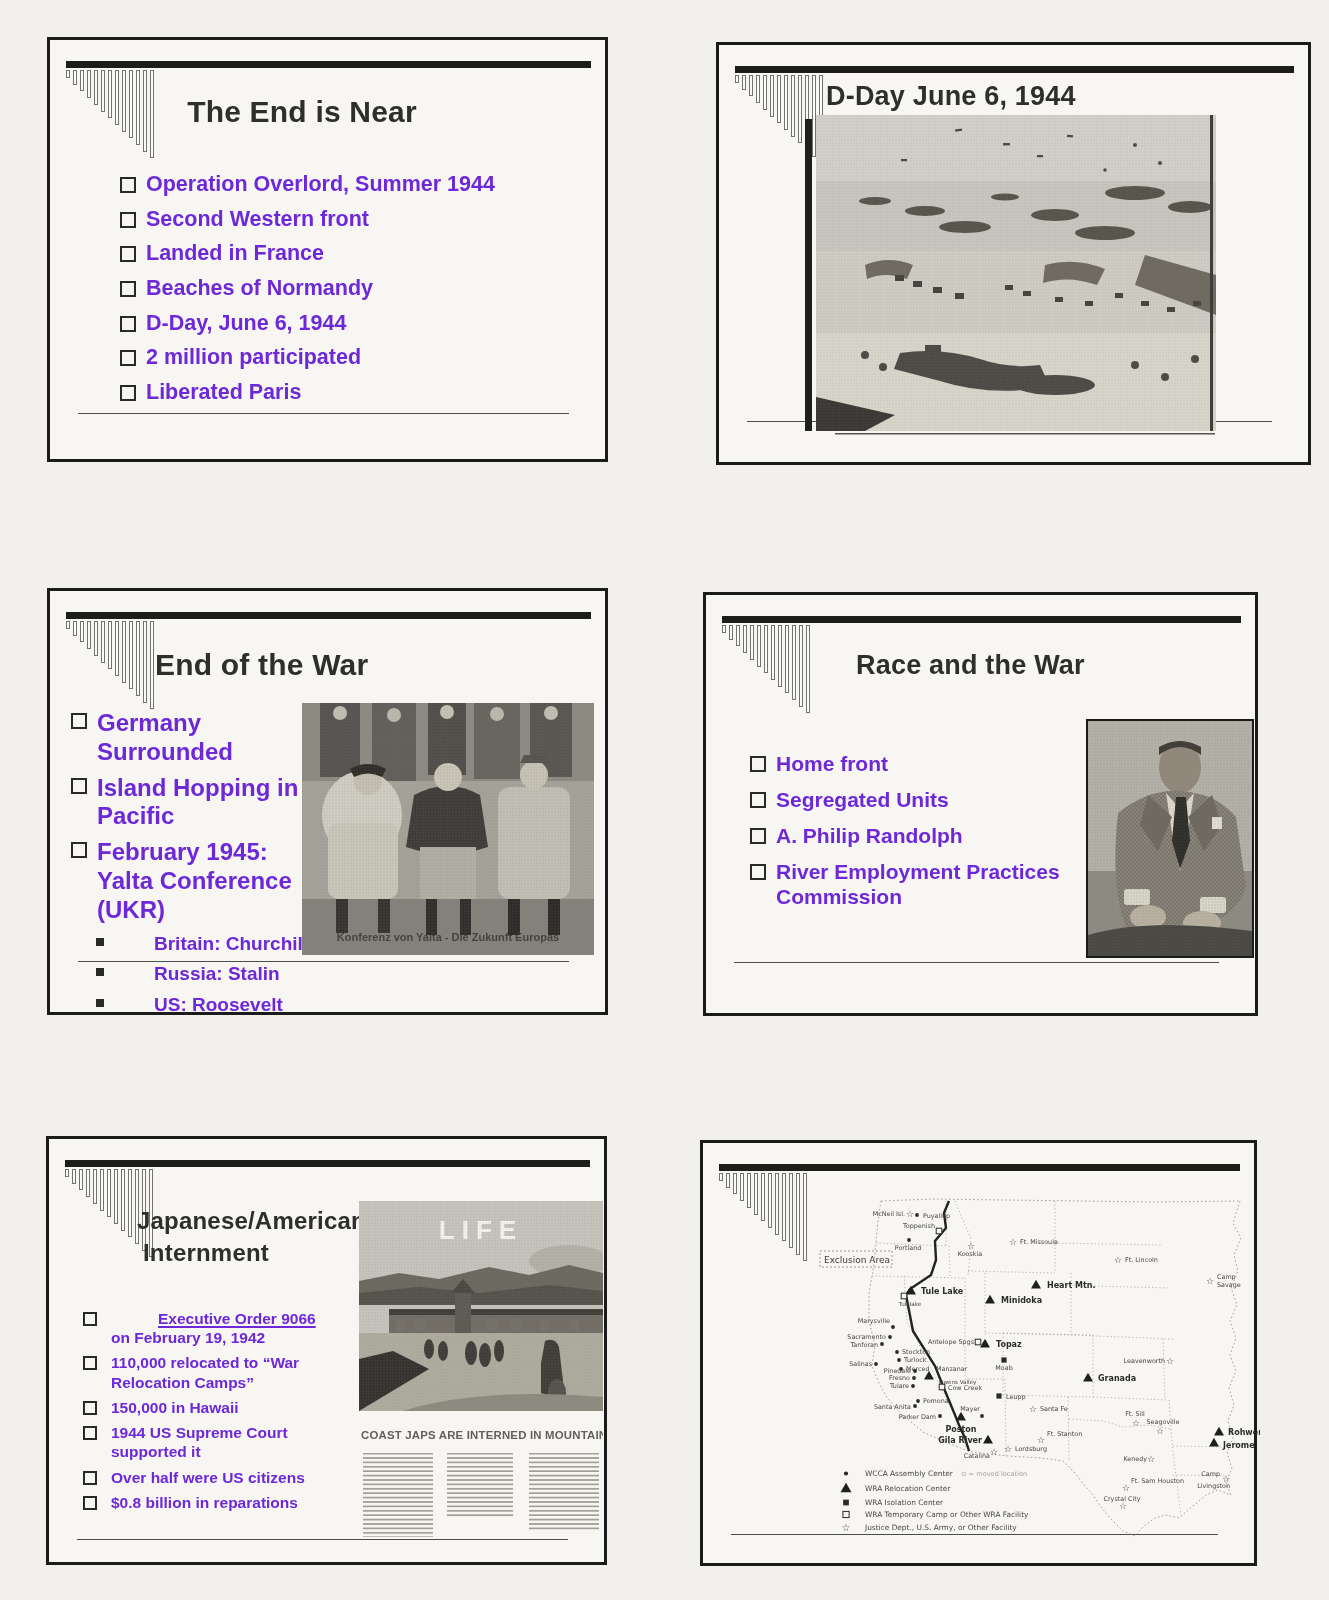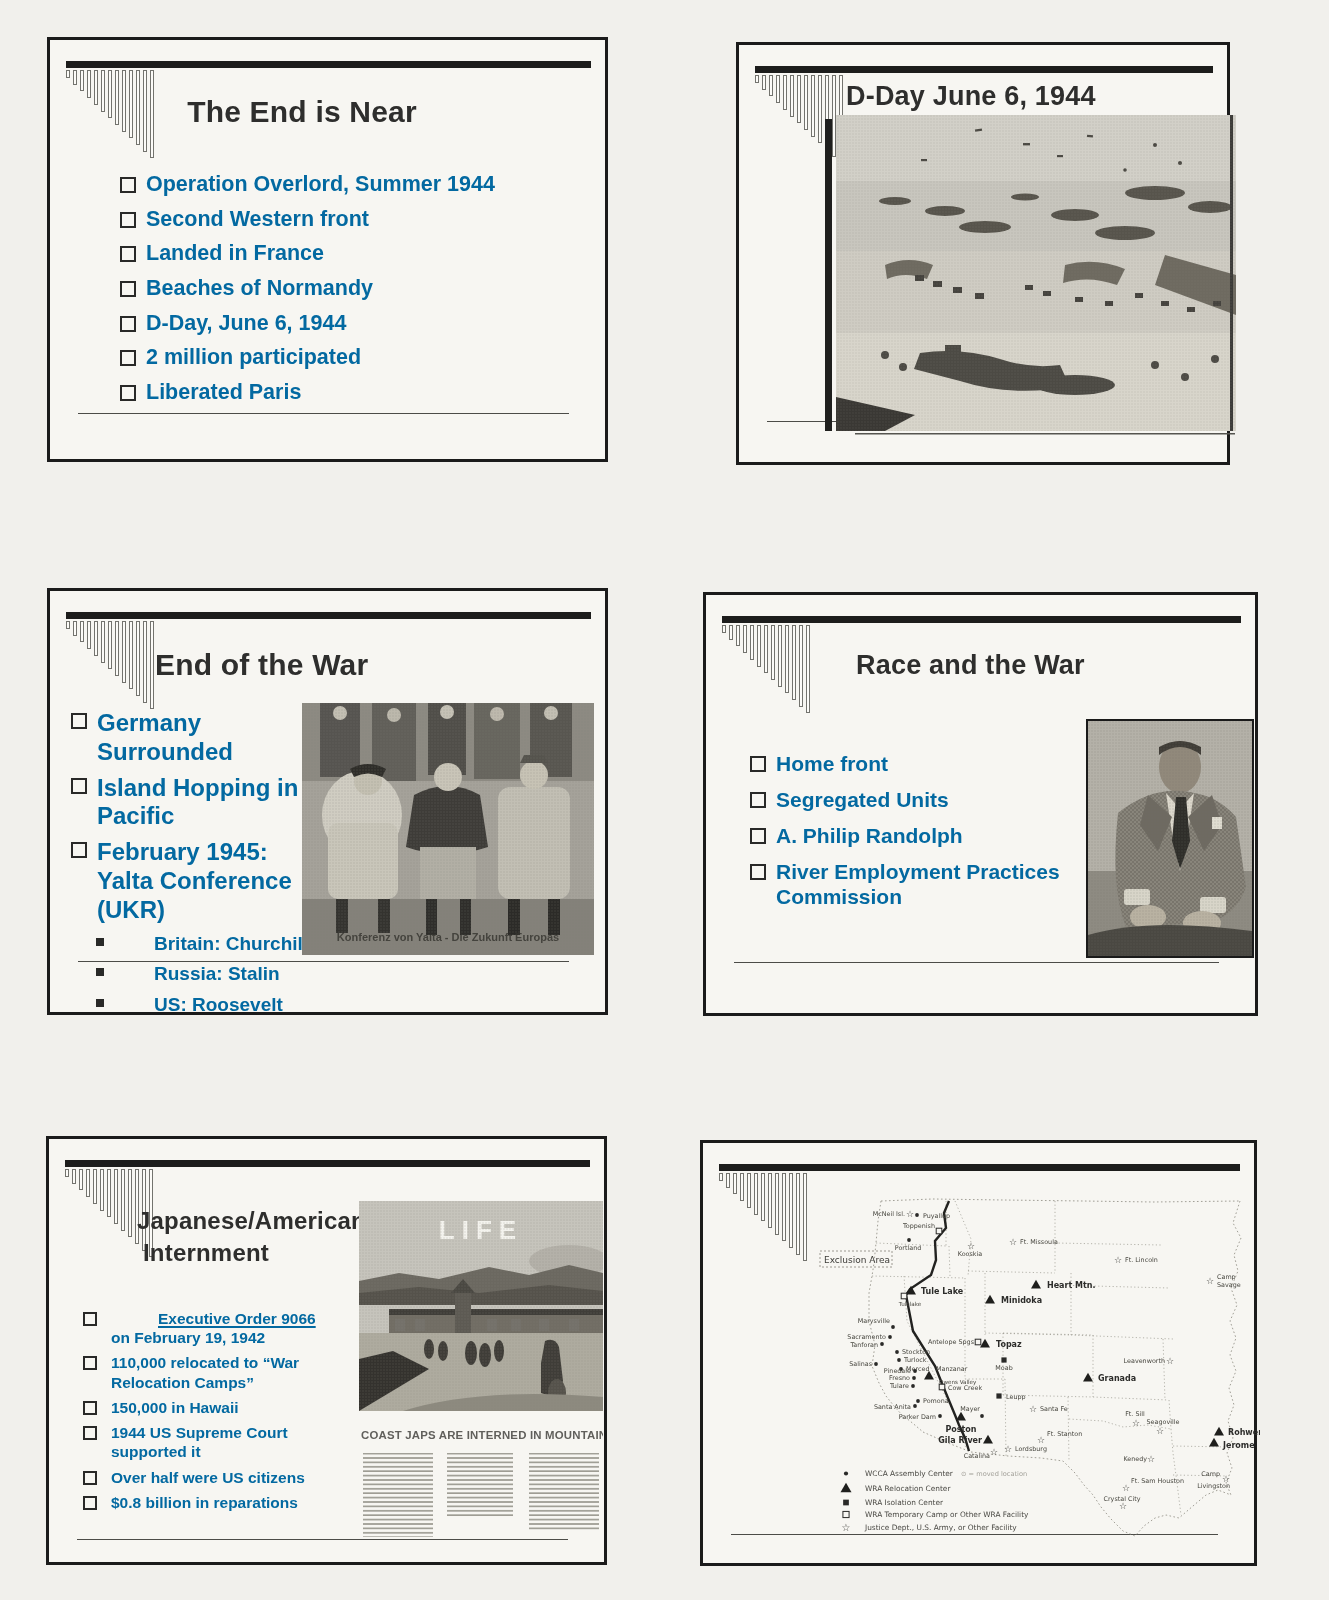--- a/index.html
+++ b/index.html
@@ -5,21 +5,21 @@
   html,body{margin:0;padding:0;background:#e8e7e3;}
   #page{position:relative;width:1329px;height:1600px;background:#f1f0ec;overflow:hidden;
         font-family:"Liberation Sans",sans-serif;color:#222;}
   .slide{position:absolute;background:#f7f6f2;border:3px solid #1b1b1b;box-sizing:border-box;}
   .topbar{position:absolute;left:16px;right:14px;top:21px;height:7px;background:#1d1d1c;}
   .icicles{position:absolute;left:16px;top:30px;display:flex;align-items:flex-start;gap:3px;}
   .icicles span{display:block;width:4px;border:1px solid #73736e;background:#fcfbf8;box-sizing:border-box;}
   .footline{position:absolute;left:28px;right:36px;border-top:1.6px solid #4c4c48;}
   .title{position:absolute;font-weight:700;color:#2e2e2d;letter-spacing:.2px;line-height:1.15;}
   ul.bullets{list-style:none;margin:0;padding:0;position:absolute;}
-  ul.bullets li{display:flex;align-items:flex-start;font-weight:700;color:#0369a1;}
+  ul.bullets li{display:flex;align-items:flex-start;font-weight:700;color:#6d28d9;}
   .box{display:inline-block;flex:none;width:12px;height:12px;border:2.6px solid #292928;background:transparent;margin-right:10px;margin-top:4px;}
   .subsq{display:inline-block;flex:none;width:8px;height:8px;background:#292928;margin-right:10px;margin-top:6px;}
   .u{text-decoration:underline;text-underline-offset:2px;text-decoration-thickness:1.5px;margin-left:47px;}
   
   .b1 li{font-size:21.5px;line-height:1.1;margin-bottom:11px;}
   .b3 li.lvl1{font-size:24px;line-height:1.2;margin-bottom:7px;}
   .b3 li.lvl2{font-size:19px;line-height:1.25;margin-left:25px;margin-bottom:7px;gap:40px;}
   .b4 li{font-size:21px;line-height:1.15;margin-bottom:12px;}
   .b5 li{font-size:15.5px;line-height:1.24;margin-bottom:6px;}
   .b5 .box{width:10px;height:10px;border-width:2px;margin-right:14px;margin-top:3px;}
@@ -76,21 +76,21 @@
           <span><span>2 million participated</span></span>
         </li>
         <li class="lvl1">
           <span class="box"></span>
           <span><span>Liberated Paris</span></span>
         </li>
       </ul>
     <div class="footline" style="bottom:45px"></div>
   </div>
 
-  <div class="slide" style="left:736px;top:42px;width:494px;height:423px">
+  <div class="slide" style="left:716px;top:42px;width:595px;height:423px">
     <div class="topbar"></div>
     <div class="icicles">
         <span style="height: 8px;"></span>
         <span style="height: 14.7px;"></span>
         <span style="height: 21.4px;"></span>
         <span style="height: 28.1px;"></span>
         <span style="height: 34.8px;"></span>
         <span style="height: 41.5px;"></span>
         <span style="height: 48.2px;"></span>
         <span style="height: 54.9px;"></span>

